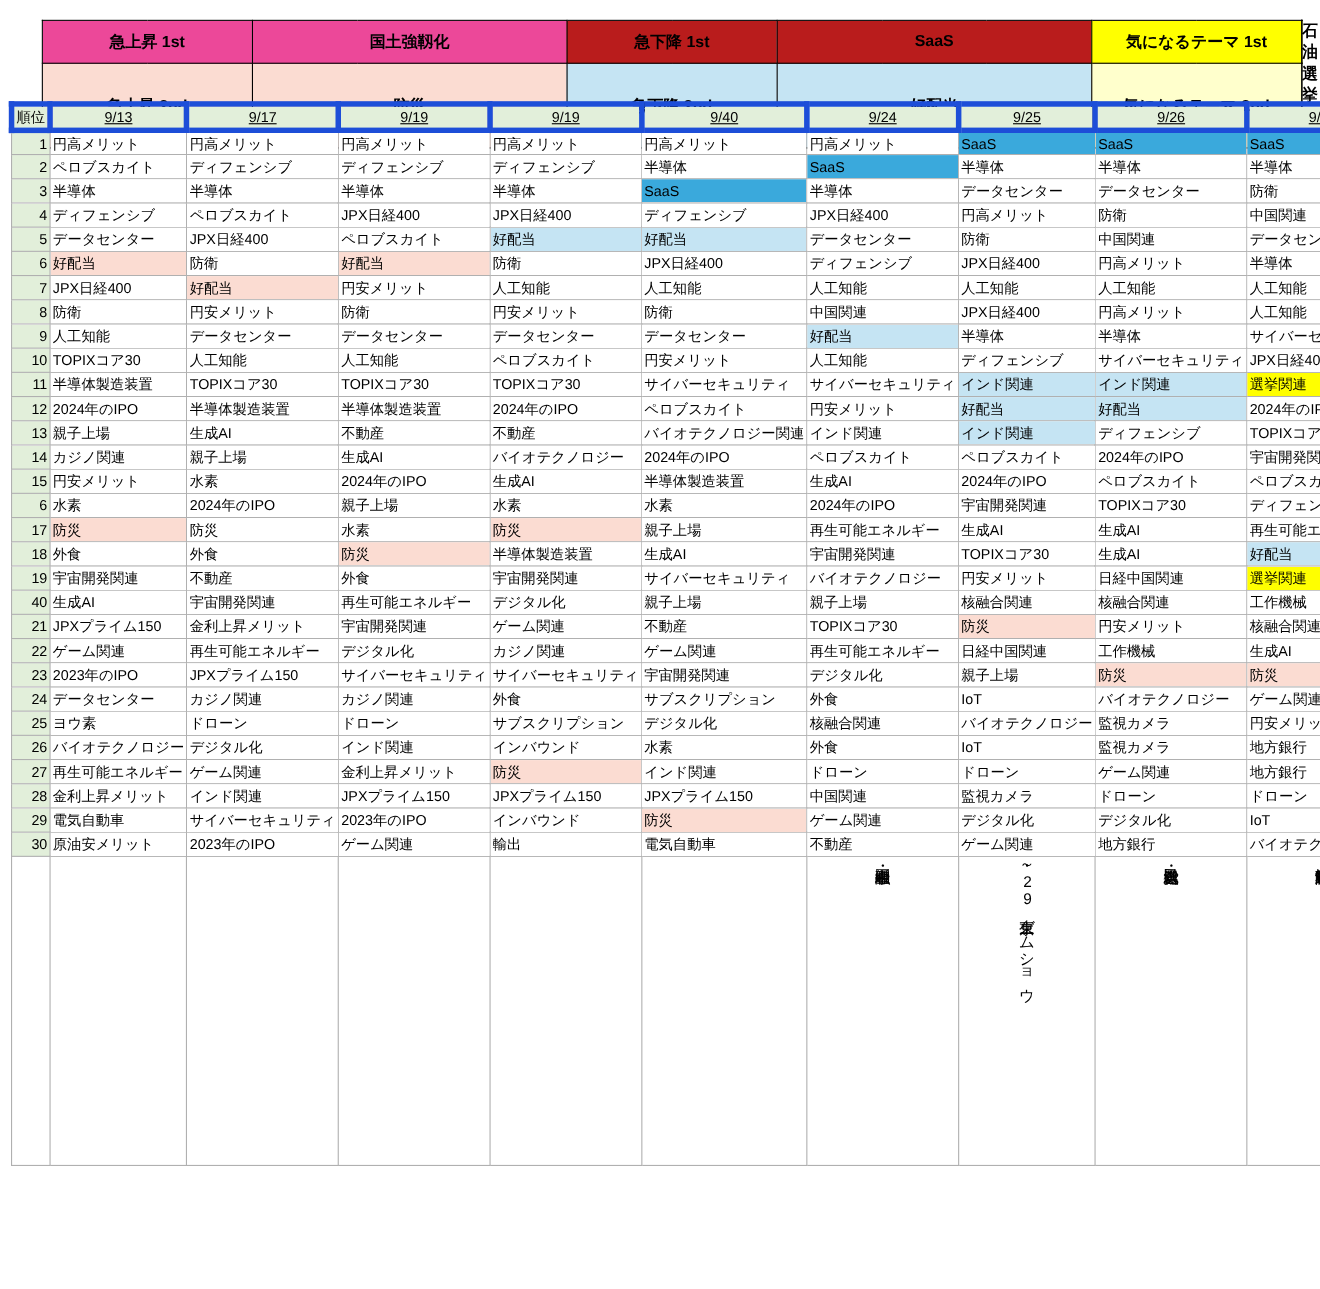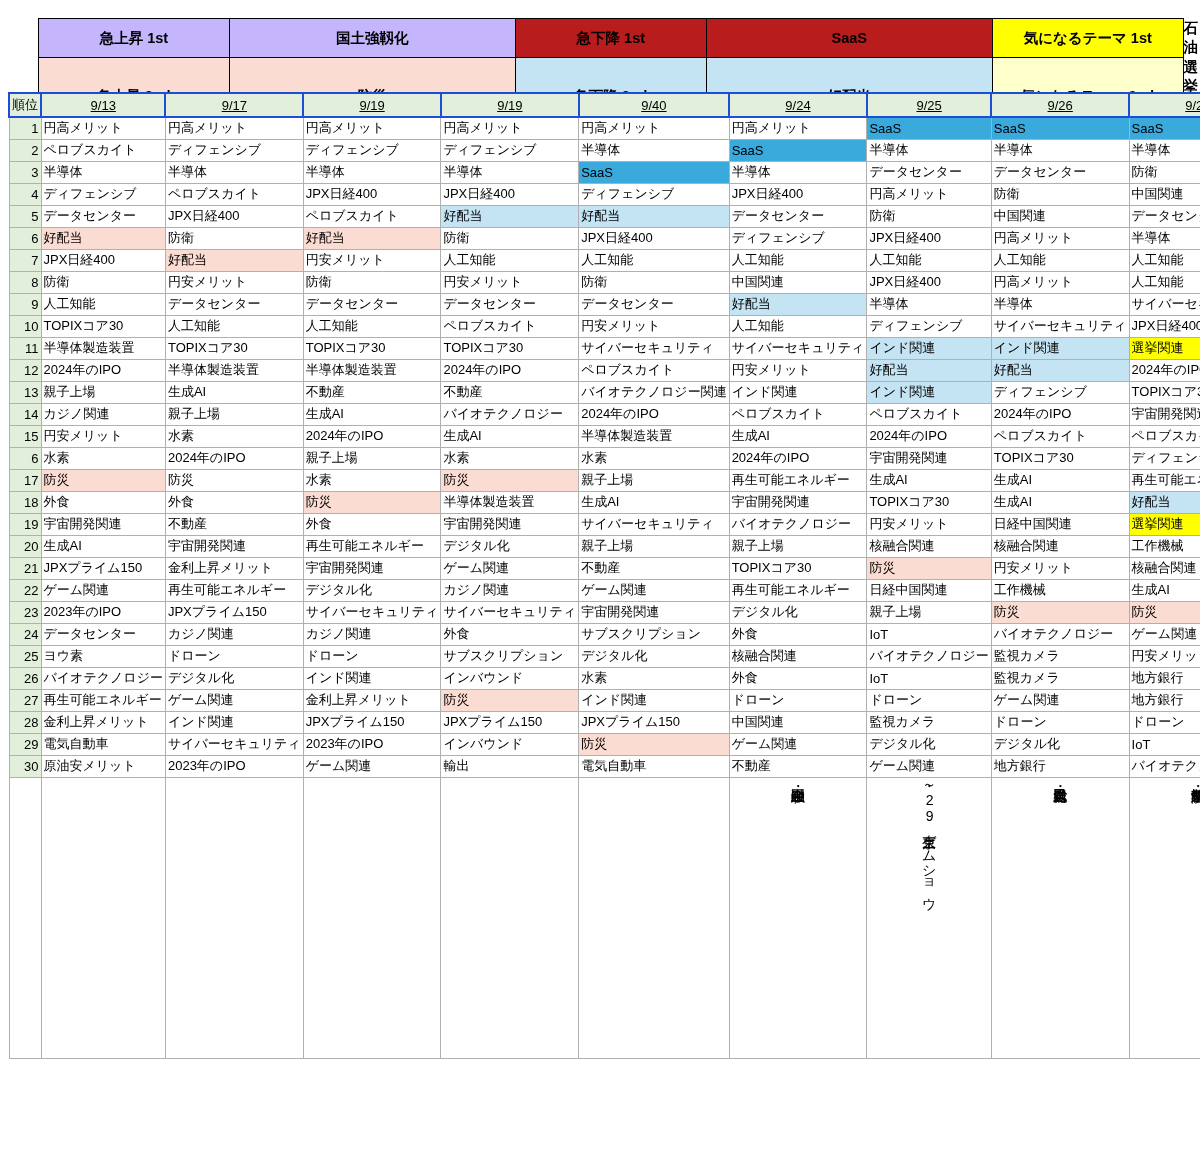--- a/index.html
+++ b/index.html
@@ -3,33 +3,33 @@
 <meta charset="utf-8">
 <style>
   html,body{margin:0;padding:0;background:#ffffff;}
   body{font-family:"Liberation Sans","DejaVu Sans",sans-serif;-webkit-font-smoothing:antialiased;}
   #page{width:1200px;height:1172px;position:relative;overflow:hidden;background:#fff;}
 
   
   .legend{position:absolute;left:38px;top:18px;width:1146px;}
   table.legend-tbl{border-collapse:collapse;table-layout:fixed;width:1146px;}
   table.legend-tbl td{border:1px solid #000;height:23px;text-align:center;font-size:14.5px;font-weight:bold;padding:0;}
-  .lg-red{background:#c4b5fd;color:#000;}
+  .lg-red{background:#ec4899;color:#000;}
   .lg-red2{background:#fbdcd2;font-weight:bold;}
   .lg-blue{background:#b91c1c;}
   .lg-blue2{background:#c5e4f3;}
   .lg-yellow{background:#ffff00;}
   .lg-yellow2{background:#ffffcc;}
 
   
   .grid{position:absolute;left:8px;top:92px;}
   table.main{border-collapse:collapse;table-layout:fixed;}
   table.main td,table.main th{border:1px solid #b0b0b0;font-size:13px;font-weight:normal;
     padding:0 2px;height:22px;overflow:hidden;white-space:nowrap;box-sizing:border-box;}
-  table.main th{background:#e2efda;border:2px solid #1d4ed8;text-align:center;font-weight:normal;height:24px;}
+  table.main th{background:#e2efda;border:5px solid #1d4ed8;text-align:center;font-weight:normal;height:24px;}
   th.rank-h{width:38px;}
   th.col-h{width:62px;text-decoration:underline;}
   td.rank{width:38px;text-align:right;padding-right:4px;background:#e2efda;border:1px solid #7f7f7f;}
   td.cell{width:62px;text-align:left;}
 
   
   .c-none{background:#ffffff;}
   .c-pink{background:#fbdcd2;}
   .c-lblue{background:#c5e4f3;}
   .c-blue{background:#3aa9dc;font-weight:bold;}
@@ -324,21 +324,21 @@
             <td class="cell ov c-none"><span>不動産</span></td>
             <td class="cell ov c-none"><span>外食</span></td>
             <td class="cell ov c-none"><span>宇宙開発関連</span></td>
             <td class="cell ov c-none"><span>サイバーセキュリティ</span></td>
             <td class="cell ov c-none"><span>バイオテクノロジー</span></td>
             <td class="cell ov c-none"><span>円安メリット</span></td>
             <td class="cell ov c-none"><span>日経中国関連</span></td>
             <td class="cell ov c-yel"><span>選挙関連</span></td>
           </tr>
           <tr>
-            <td class="rank">20</td>
+            <td class="rank">40</td>
             <td class="cell ov c-none"><span>生成AI</span></td>
             <td class="cell ov c-none"><span>宇宙開発関連</span></td>
             <td class="cell ov c-none"><span>再生可能エネルギー</span></td>
             <td class="cell ov c-none"><span>デジタル化</span></td>
             <td class="cell ov c-none"><span>親子上場</span></td>
             <td class="cell ov c-none"><span>親子上場</span></td>
             <td class="cell ov c-none"><span>核融合関連</span></td>
             <td class="cell ov c-none"><span>核融合関連</span></td>
             <td class="cell ov c-none"><span>工作機械</span></td>
           </tr>

